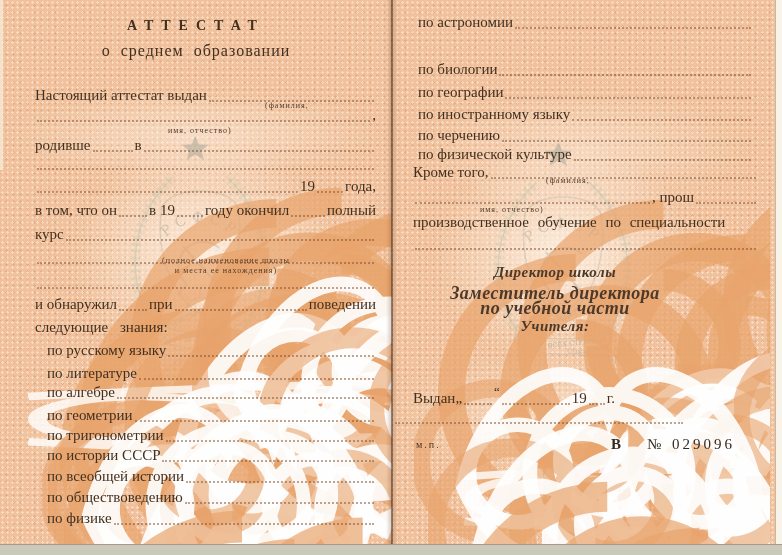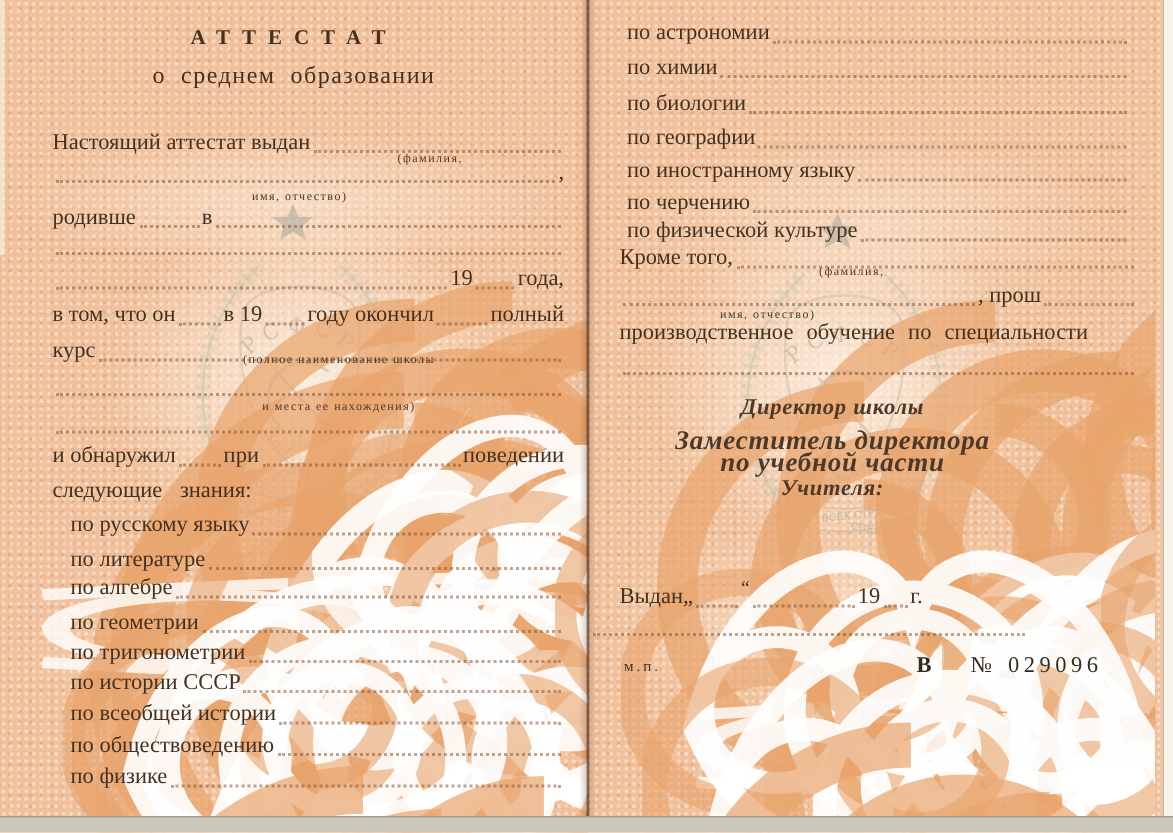--- a/index.html
+++ b/index.html
@@ -192,21 +192,21 @@
       <span class="dots dw26"></span>
       <span class="t">году окончил</span>
       <span class="dots"></span>
       <span class="t">полный</span>
     </div>
 
     <div class="line" style="left:35px;top:226px;width:341px">
       <span class="t">курс</span>
       <span class="dots"></span>
     </div>
-    <div class="small-label lbl-center" style="left:66px;top:235px;width:320px">(полное наименование школы</div>
+    <div class="small-label lbl-center" style="left:66px;top:256px;width:320px">(полное наименование школы</div>
 
     <div class="line" style="left:35px;top:249px;width:341px">
       <span class="dots"></span>
     </div>
     <div class="small-label lbl-center" style="left:66px;top:266px;width:320px">и места ее нахождения)</div>
 
     <div class="line" style="left:35px;top:274px;width:341px">
       <span class="dots"></span>
     </div>
 
@@ -297,24 +297,20 @@
       <use href="#knot" transform="translate(175,460) scale(1.3)"></use>
       <use href="#knot" transform="translate(234,450) scale(1.2)"></use>
       <use href="#knot" transform="translate(302,424) scale(1.6)"></use>
       <use href="#knot" transform="translate(354,392) scale(1.0)"></use>
     </svg>
 
     <div class="line" style="left:38px;top:14px;width:335px">
         <span class="t">по астрономии</span>
         <span class="dots"></span>
       </div>
-    <div class="line" style="left:38px;top:37px;width:335px">
-        <span class="t">по химии</span>
-        <span class="dots"></span>
-      </div>
     <div class="line" style="left:38px;top:61px;width:335px">
         <span class="t">по биологии</span>
         <span class="dots"></span>
       </div>
     <div class="line" style="left:38px;top:84px;width:335px">
         <span class="t">по географии</span>
         <span class="dots"></span>
       </div>
     <div class="line" style="left:38px;top:106px;width:335px">
         <span class="t">по иностранному языку</span>

